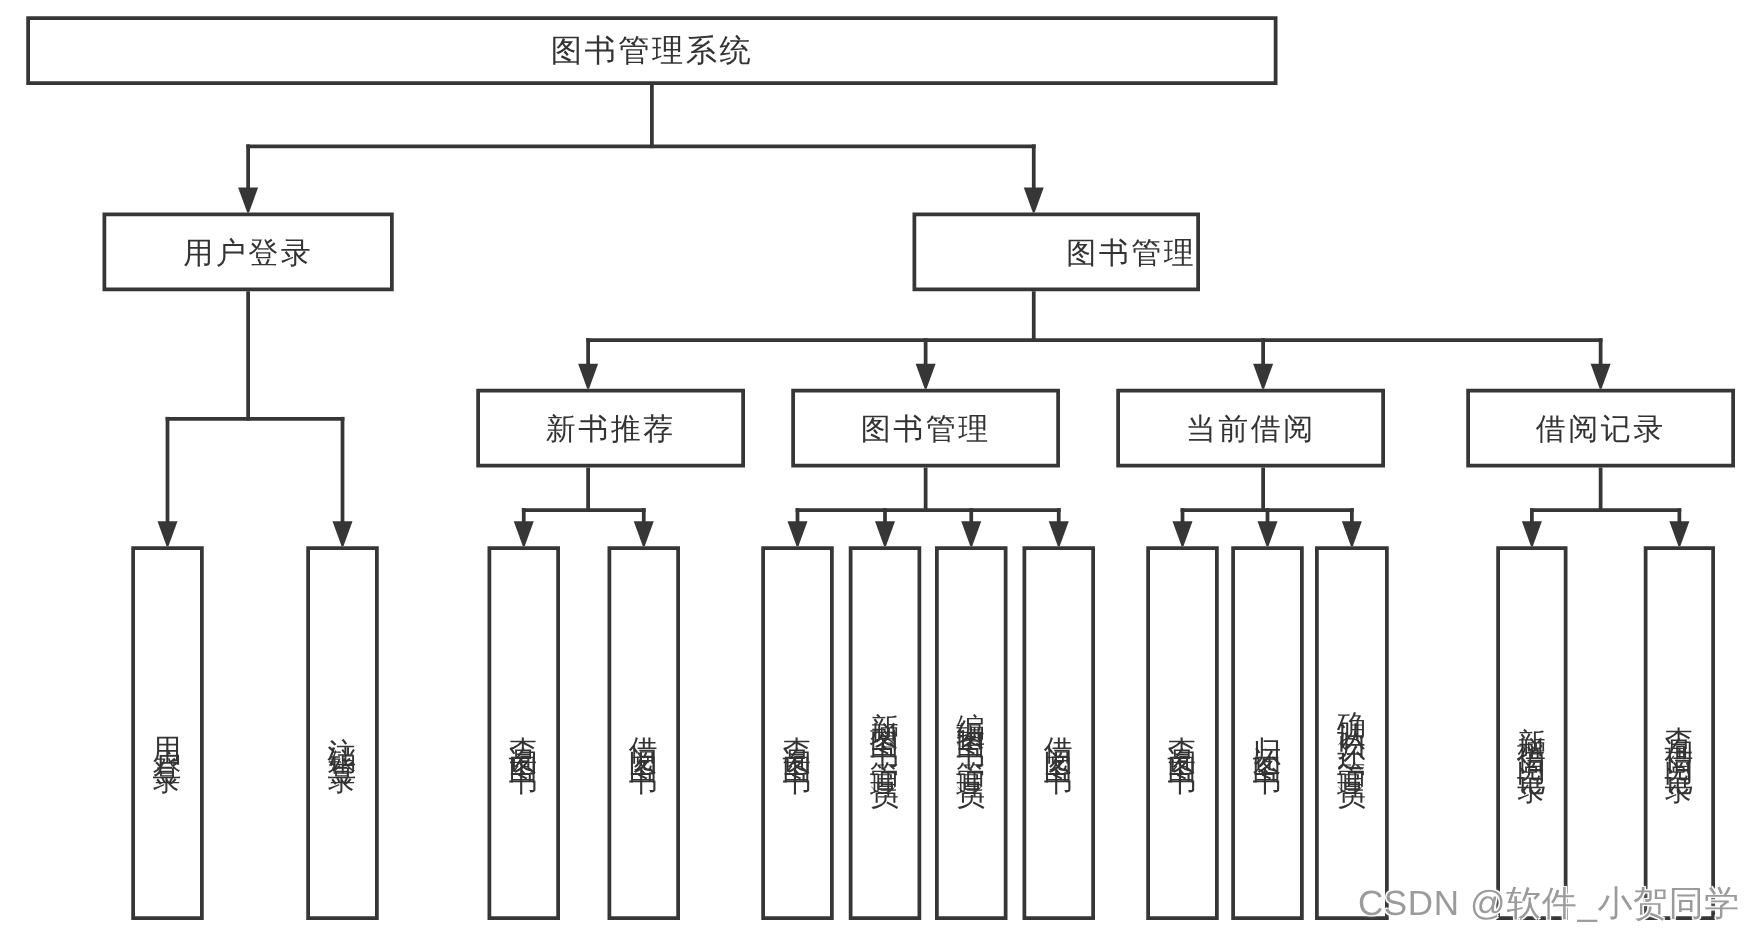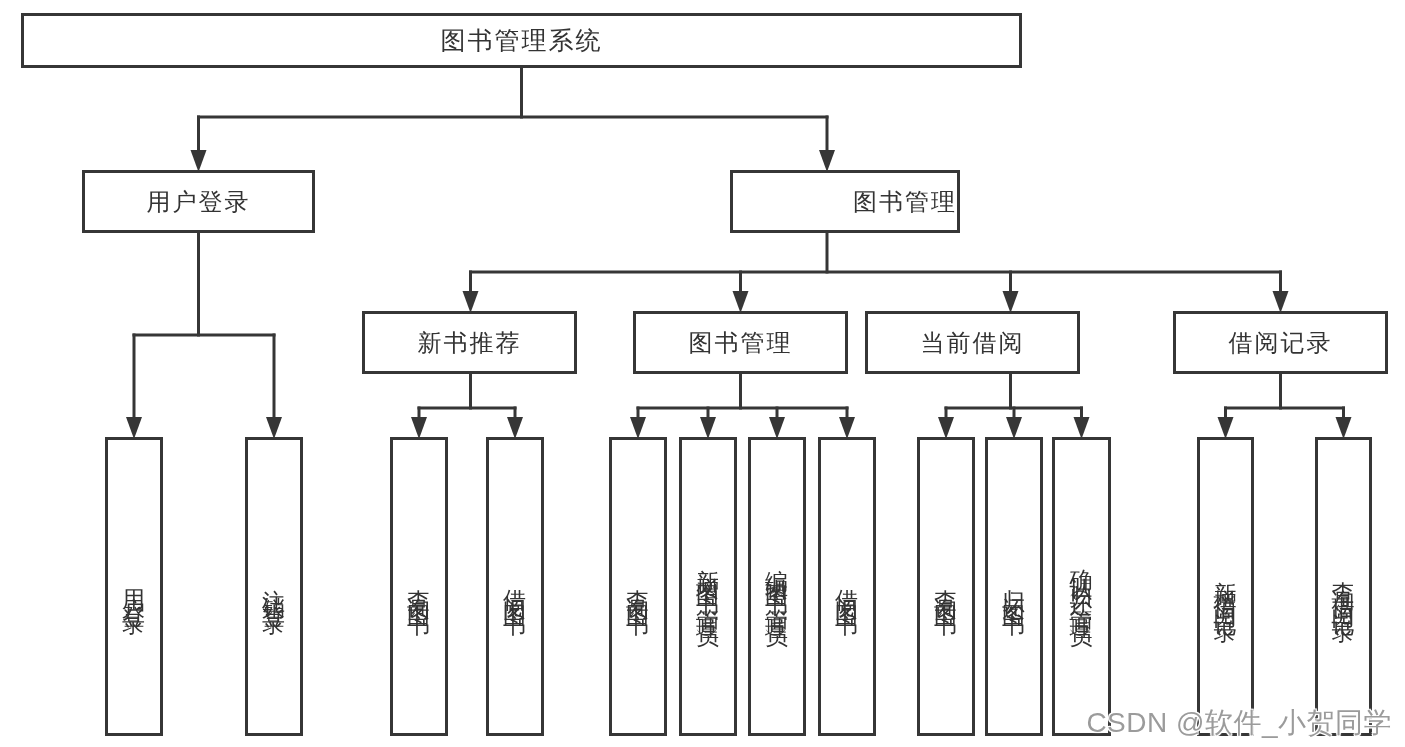--- a/index.html
+++ b/index.html
@@ -121,21 +121,21 @@
     </div>
     <div class="node vert" style="left: 105px; top: 437px; width: 58px; height: 299px;">
       <span class="label">用户登录</span>
     </div>
     <div class="node vert" style="left: 245px; top: 437px; width: 58px; height: 299px;">
       <span class="label">注销登录</span>
     </div>
     <div class="node horiz" style="left: 730px; top: 170px; width: 230px; height: 63px; justify-content: flex-end;">
       <span class="label">图书管理</span>
     </div>
-    <div class="node horiz" style="left: 362px; top: 311px; width: 215px; height: 63px;">
+    <div class="node horiz" style="left: 381px; top: 311px; width: 215px; height: 63px;">
       <span class="label">新书推荐</span>
     </div>
     <div class="node vert" style="left: 390px; top: 437px; width: 58px; height: 299px;">
       <span class="label">查询图书</span>
     </div>
     <div class="node vert" style="left: 486px; top: 437px; width: 58px; height: 299px;">
       <span class="label">借阅图书</span>
     </div>
     <div class="node horiz" style="left: 633px; top: 311px; width: 215px; height: 63px;">
       <span class="label">图书管理</span>
@@ -145,21 +145,21 @@
     </div>
     <div class="node vert" style="left: 679px; top: 437px; width: 58px; height: 299px;">
       <span class="label">新增图书（管理员）</span>
     </div>
     <div class="node vert" style="left: 748px; top: 437px; width: 58px; height: 299px;">
       <span class="label">编辑图书（管理员）</span>
     </div>
     <div class="node vert" style="left: 818px; top: 437px; width: 58px; height: 299px;">
       <span class="label">借阅图书</span>
     </div>
-    <div class="node horiz" style="left: 865px; top: 311px; width: 215px; height: 63px;">
+    <div class="node horiz" style="left: 893px; top: 311px; width: 215px; height: 63px;">
       <span class="label">当前借阅</span>
     </div>
     <div class="node vert" style="left: 917px; top: 437px; width: 58px; height: 299px;">
       <span class="label">查询图书</span>
     </div>
     <div class="node vert" style="left: 985px; top: 437px; width: 58px; height: 299px;">
       <span class="label">归还图书</span>
     </div>
     <div class="node vert" style="left: 1052px; top: 437px; width: 59px; height: 299px;">
       <span class="label">确认归还（管理员）</span>

